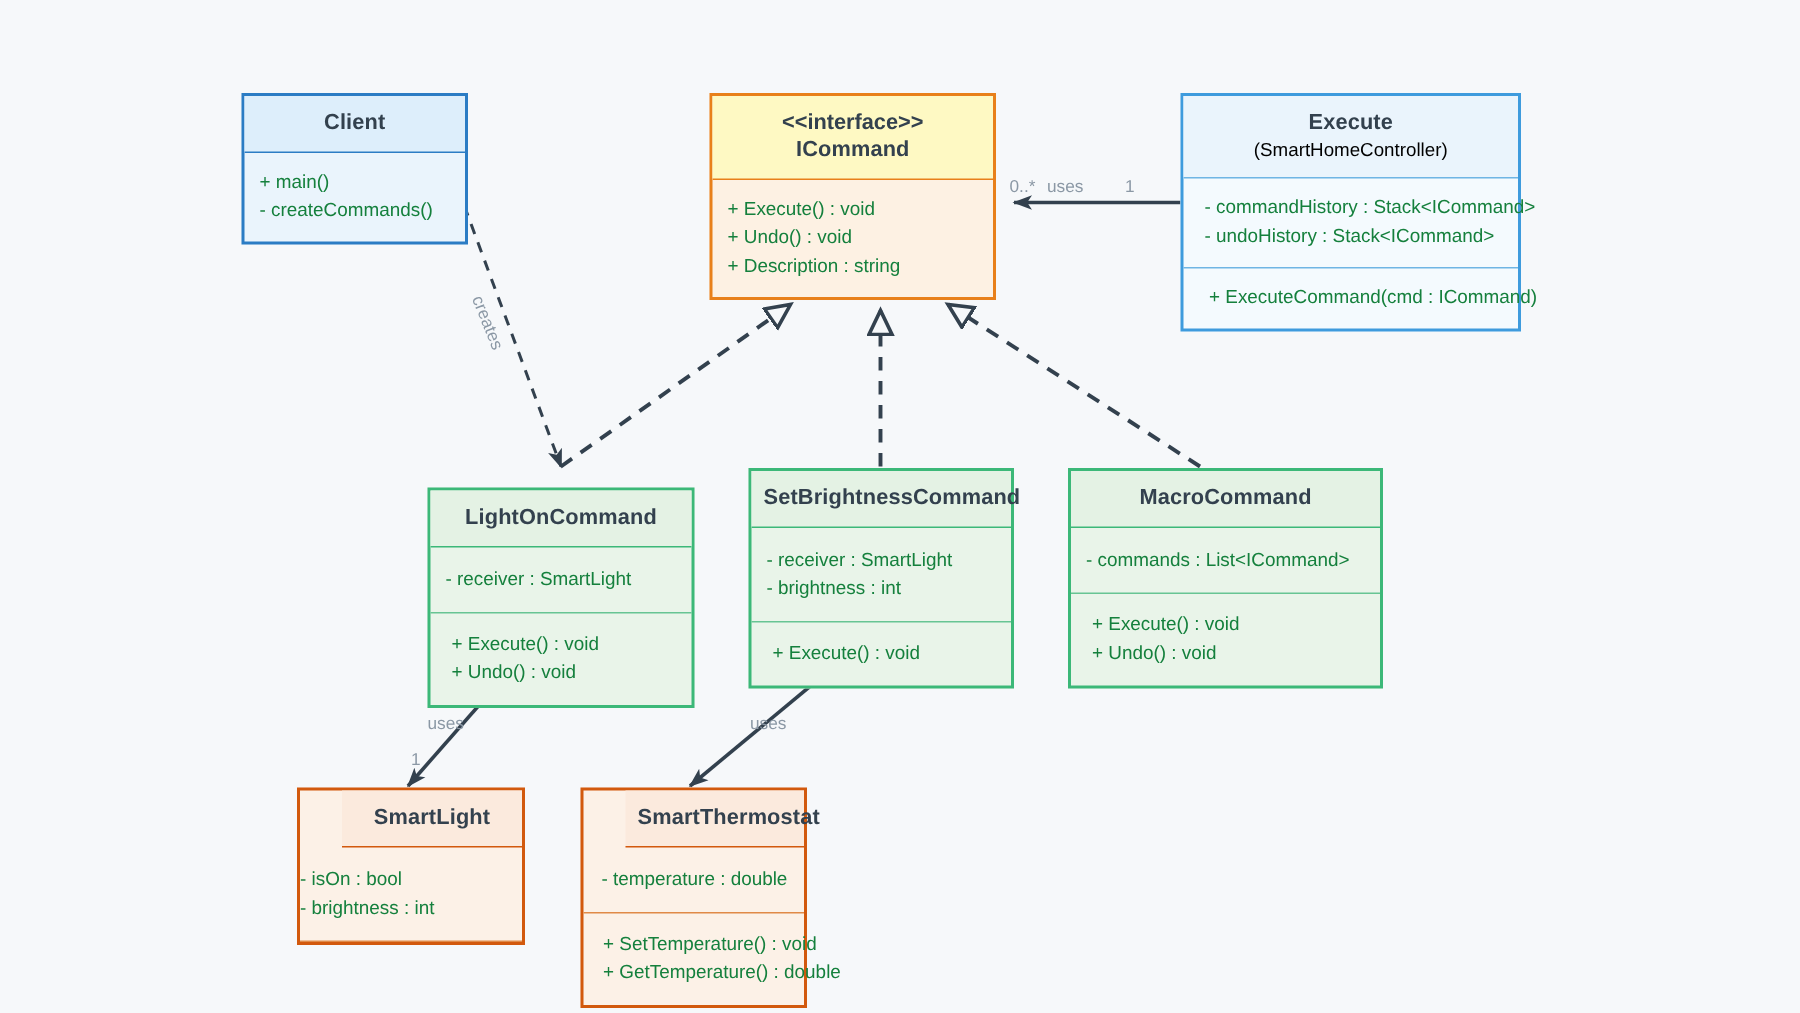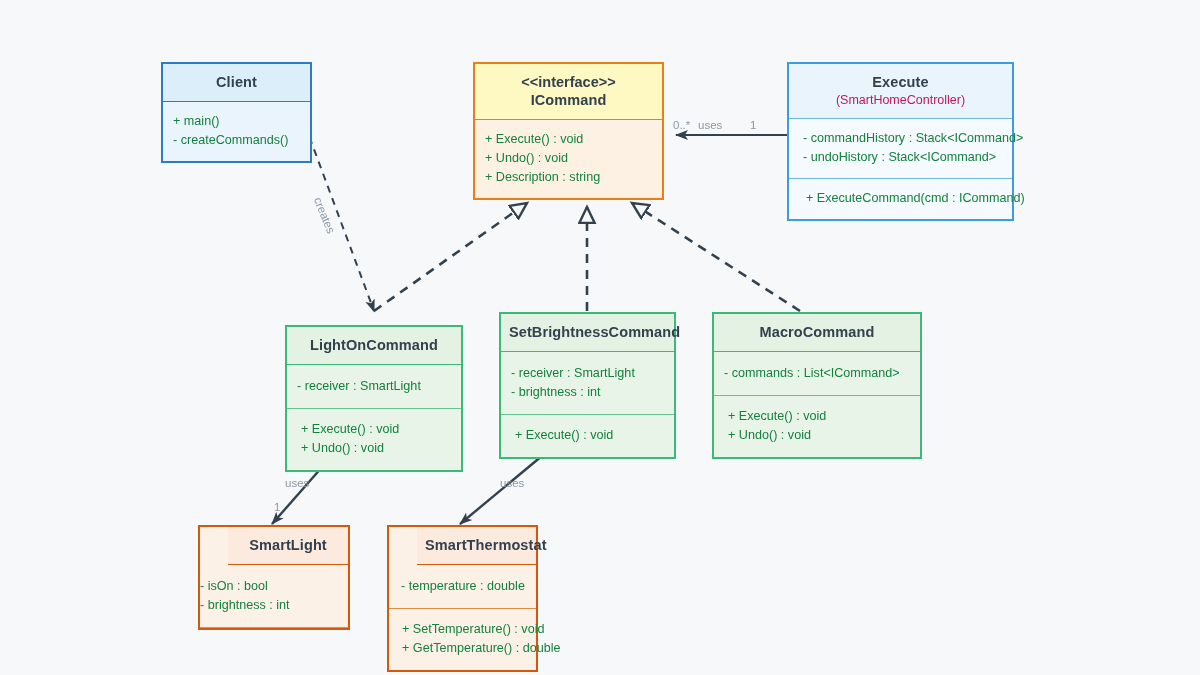--- a/index.html
+++ b/index.html
@@ -56,21 +56,21 @@
   }
   .uml-stereotype {
     font-size: 14.5px;
     font-weight: bold;
     line-height: 1.25;
     white-space: nowrap;
   }
   .uml-subtitle {
     font-size: 12.5px;
     font-weight: normal;
-    color: #be185d;
+    color: #000000;
     line-height: 1.3;
     margin-top: 1px;
     white-space: nowrap;
   }
   .uml-section {
     box-sizing: border-box;
     padding: 10px 10px 11px 10px;
     border-bottom-width: 1px;
     border-bottom-style: solid;
   }

